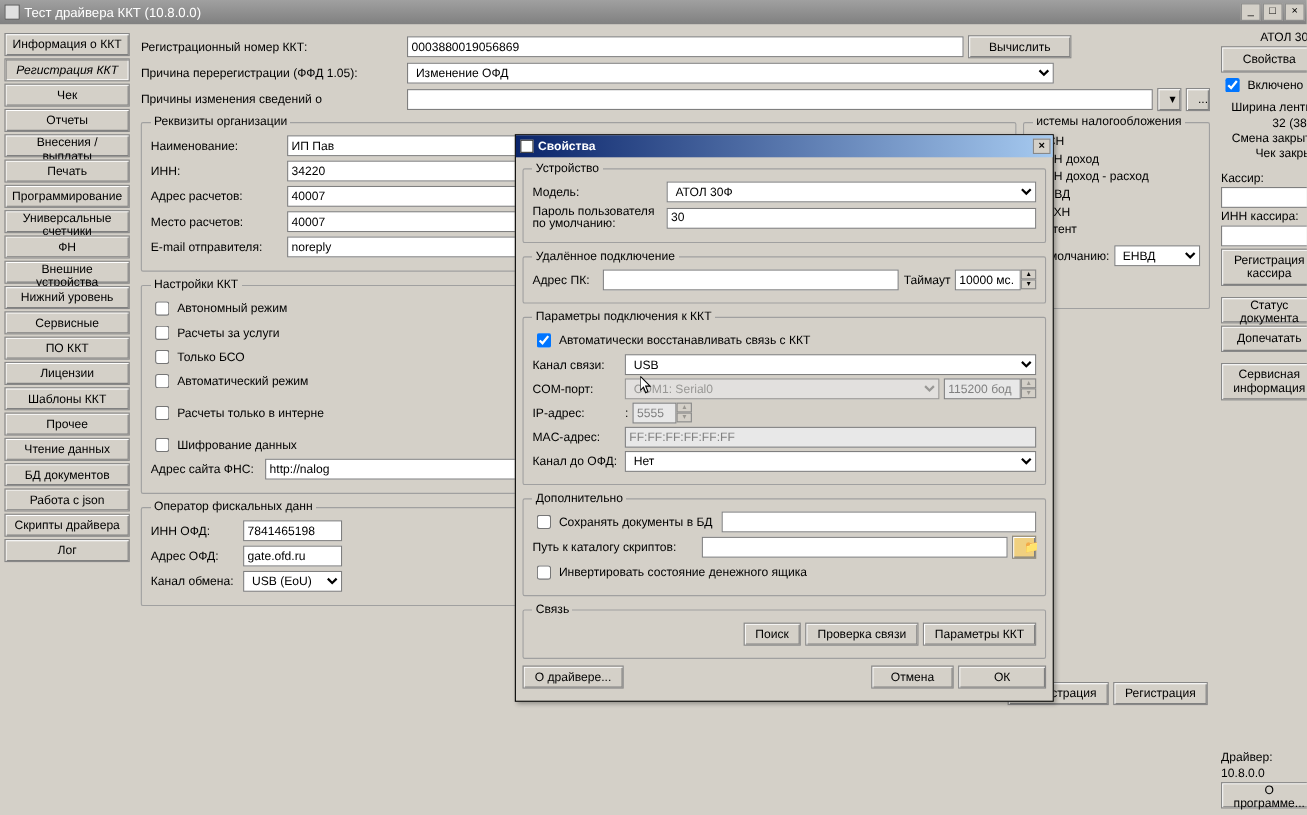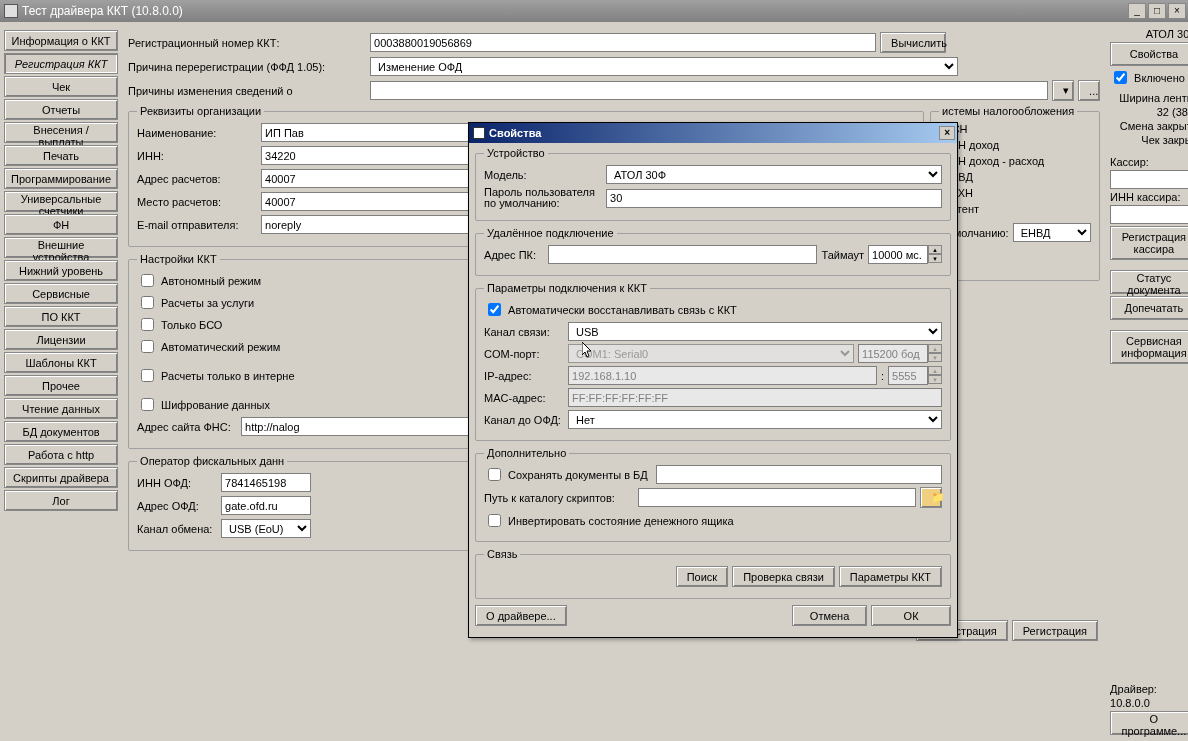--- a/index.html
+++ b/index.html
@@ -135,31 +135,31 @@
       <button class="nav-btn">ФН</button>
       <button class="nav-btn">Внешние устройства</button>
       <button class="nav-btn">Нижний уровень</button>
       <button class="nav-btn">Сервисные</button>
       <button class="nav-btn">ПО ККТ</button>
       <button class="nav-btn">Лицензии</button>
       <button class="nav-btn">Шаблоны ККТ</button>
       <button class="nav-btn">Прочее</button>
       <button class="nav-btn">Чтение данных</button>
       <button class="nav-btn">БД документов</button>
-      <button class="nav-btn">Работа с http</button>
+      <button class="nav-btn">Работа с json</button>
       <button class="nav-btn">Скрипты драйвера</button>
       <button class="nav-btn">Лог</button>
     </div>
 
   <div class="center">
 
     <div class="row">
       <span class="label" style="width:238px">Регистрационный номер ККТ:</span>
       <input type="text" style="width: 506px;" value="0003880019056869">
-      <button class="std" style="width:66px">Вычислить</button>
+      <button class="std" style="width:94px">Вычислить</button>
     </div>
 
     <div class="row">
       <span class="label" style="width:238px">Причина перерегистрации (ФФД 1.05):</span>
       <select style="width:588px">
         <option>Изменение ОФД</option>
       </select>
     </div>
 
     <div class="row">
@@ -324,21 +324,20 @@
             <div class="spinner-wrap">
                 <input type="text" class="disabled" disabled="" style="width: 70px;" value="115200 бод">
                 <div class="spinner-btns">
                   <button disabled="">▴</button>
                   <button disabled="">▾</button>
                 </div>
               </div>
           </div>
           <div class="frow">
               <span class="flabel" style="width:80px">IP-адрес:</span>
-              <input type="text" class="finput disabled" disabled="" value="192.168.1.10" style="">
               <span>:</span>
             <div class="spinner-wrap">
                 <input type="text" class="disabled" disabled="" style="width: 40px;" value="5555">
                 <div class="spinner-btns">
                   <button disabled="">▴</button>
                   <button disabled="">▾</button>
                 </div>
               </div>
           </div>
           <div class="frow">

